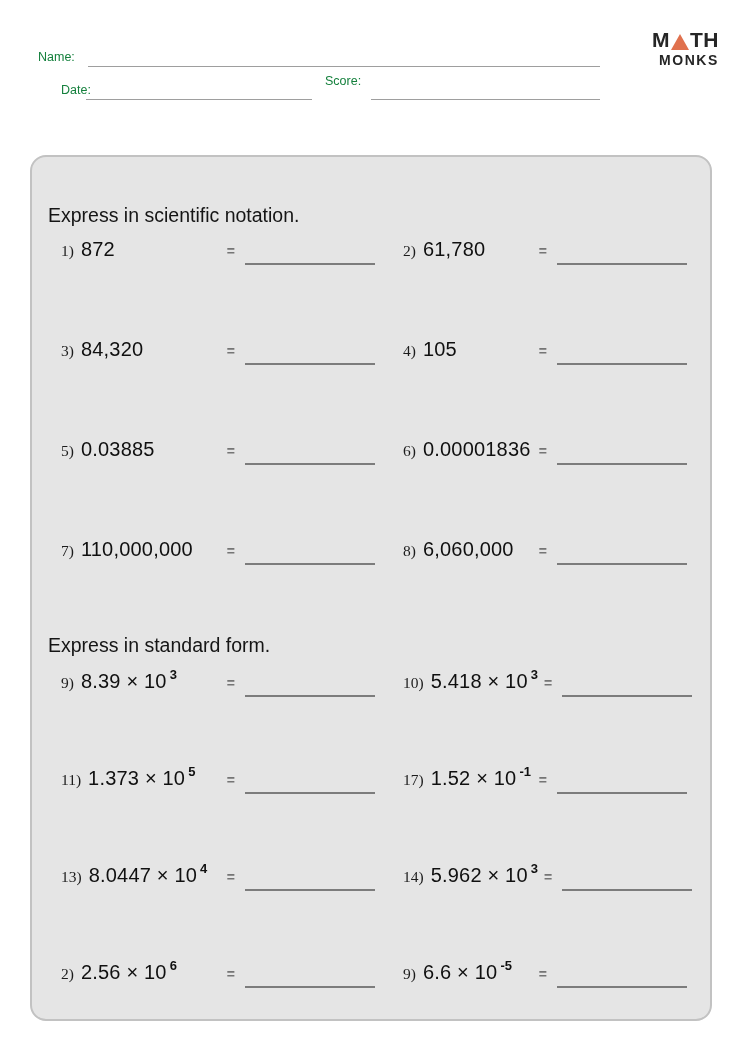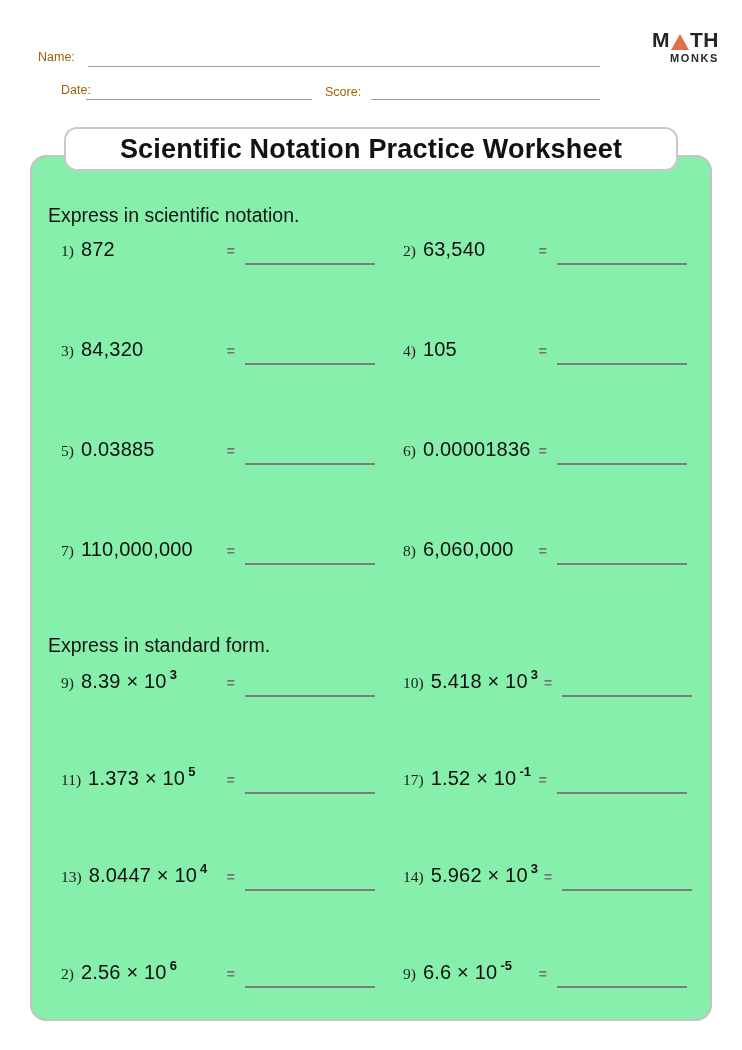--- a/index.html
+++ b/index.html
@@ -6,43 +6,43 @@
   html,body { background:#ffffff; }
   .page {
     position:relative; width:742px; height:1050px; background:#ffffff;
     font-family:"Liberation Sans", sans-serif; color:#1b1b1b; overflow:hidden;
   }
 
   
   .logo { position:absolute; top:29px; left:652px; display:flex; flex-direction:column; align-items:flex-end; }
   .logo-top { display:flex; align-items:flex-end; font-weight:bold; font-size:21px; line-height:1; letter-spacing:.5px; color:#262626; }
   .tri { width:0; height:0; border-left:9px solid transparent; border-right:9px solid transparent; border-bottom:16px solid #E0714E; margin:0 1px; }
-  .logo-bottom { font-weight:bold; font-size:11px; letter-spacing:1.6px; color:#262626; margin-top:2px; }
-
-  .field-label { position:absolute; font-size:12.5px; color:#a16207; }
+  .logo-bottom { font-weight:bold; font-size:14px; letter-spacing:1.6px; color:#262626; margin-top:2px; }
+
+  .field-label { position:absolute; font-size:12.5px; color:#15803d; }
   .lbl-name  { left:38px; top:50px; }
   .lbl-date  { left:38px; top:83px;margin-left:23px; }
-  .lbl-score { left:325px; top:85px; }
+  .lbl-score { left:325px; top:74px; }
   .field-line { position:absolute; border-bottom:1.5px solid #9e9e9e; height:0; }
   .line-name  { left:88px;  top:66px; width:512px; }
   .line-date  { left:86px;  top:99px; width:226px; }
   .line-score { left:371px; top:99px; width:229px; }
 
   
   .title-box {
     position:absolute; left:64px; top:127px; width:614px; height:44px; z-index:2;
     background:#ffffff; border:2px solid #c9c9c9; border-radius:13px;
     display:flex; align-items:center; justify-content:center;
   }
   .title-box span { font-size:27px; font-weight:bold; color:#121212; letter-spacing:.2px; white-space:nowrap; }
 
   
   .main-box {
     position:absolute; left:30px; top:155px; width:682px; height:866px; z-index:1;
-    border:2px solid #c2c2c2; border-radius:16px; background:#86efac;
+    border:2px solid #c2c2c2; border-radius:16px; background:#e5e5e5;
   }
   .section-heading { font-size:19.5px; color:#151515; margin-left:16px; }
   .sh-1 { margin-top:47px; }
   .sh-2 { margin-top:62px; }
 
   .problems {
     display:grid; grid-template-columns:314px 284px; column-gap:28px;
     margin-left:29px; margin-top:11px;
   }
   .problems-1 { row-gap:66px; }
@@ -72,37 +72,34 @@
 
   <span class="field-label lbl-name">Name:</span>
   <span class="field-line line-name"></span>
 
   <span class="field-label lbl-date">Date:</span>
   <span class="field-line line-date"></span>
 
   <span class="field-label lbl-score">Score:</span>
   <span class="field-line line-score"></span>
 
-  <div class="title-box">
-    <span>Scientific Notation Practice Worksheet</span>
-  </div>
 
   <div class="main-box">
     <div class="section-heading sh-1">Express in scientific notation.</div>
     <div class="problems problems-1" id="problems-0">
         <div class="cell">
           <span class="pnum">1)</span>
           <span class="pval">872</span>
           <span class="spacer"></span>
           <span class="peq">=</span>
           <div class="pline"></div>
         </div>
         <div class="cell">
           <span class="pnum">2)</span>
-          <span class="pval">63,540</span>
+          <span class="pval">61,780</span>
           <span class="spacer"></span>
           <span class="peq">=</span>
           <div class="pline"></div>
         </div>
         <div class="cell">
           <span class="pnum">3)</span>
           <span class="pval">84,320</span>
           <span class="spacer"></span>
           <span class="peq">=</span>
           <div class="pline"></div>

